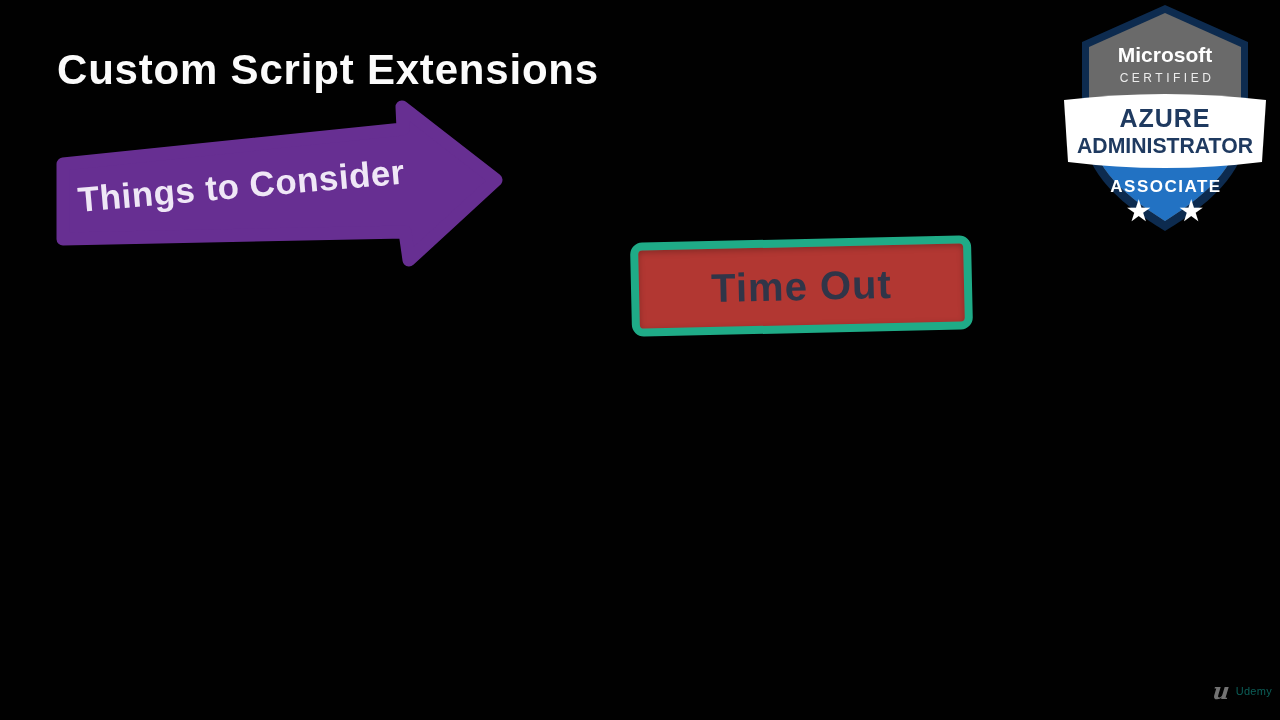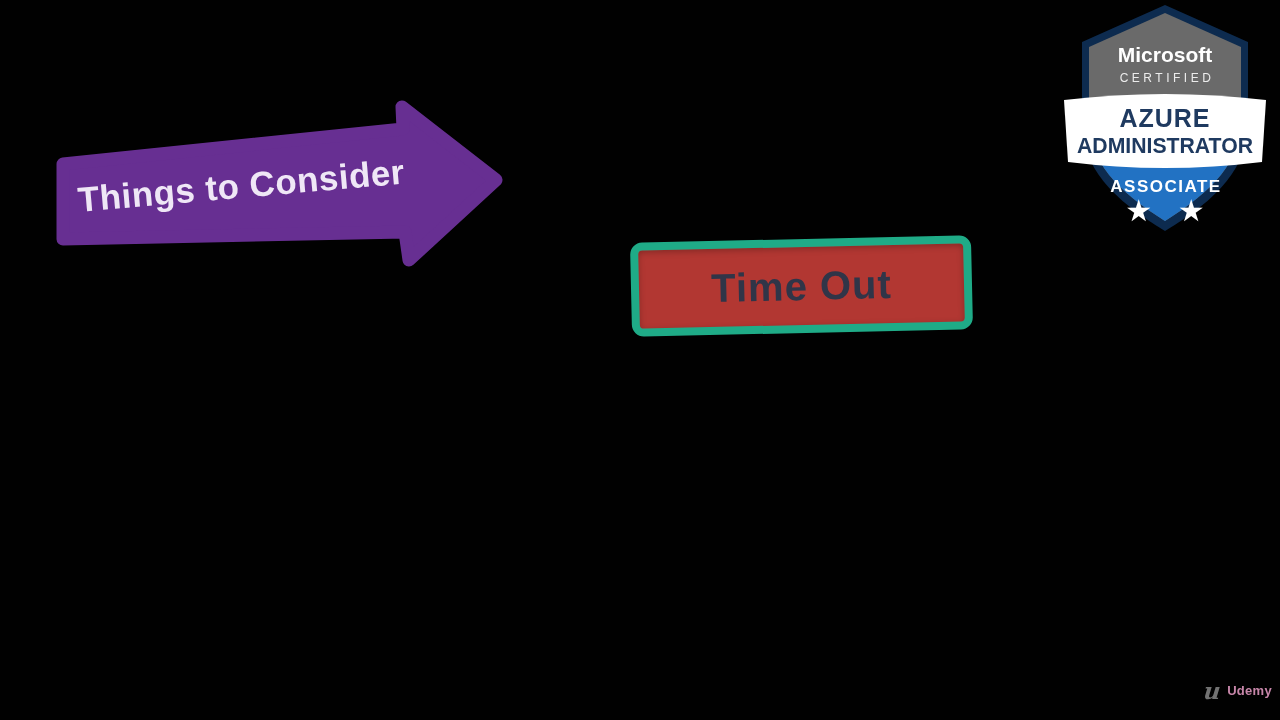--- a/index.html
+++ b/index.html
@@ -91,31 +91,32 @@
   .udemy-icon {
     font-family: "DejaVu Serif", serif;
     font-style: italic;
     font-weight: 700;
     font-size: 23px;
     color: #8f8f8f;
     line-height: 1;
     transform: skewX(-6deg);
   }
   .udemy-text {
-    font-size: 13px;
-    font-weight: 700;
-    color: #f9a8d4;
+    font-size: 11px;
+    font-weight: 400;
+    color: #0f766e;
     letter-spacing: 0.3px;
   }
 </style>
 </head>
 <body>
 
 <div class="slide">
 
+  <h1 class="slide-title">Custom Script Extensions</h1>
 
   <div class="arrow-wrap">
     <svg viewBox="0 0 460 180">
       <path d="M8,64 L348,29 L347,7 L441,80 L354,160 L350,132 L8,139 Z" fill="#672f92" stroke="#672f92" stroke-width="13" stroke-linejoin="round"></path>
       <text class="arrow-label-text" x="24" y="112" transform="rotate(-5 24 112)">Things to Consider</text>
     </svg>
   </div>
 
   <div class="timeout-box">
     <span class="timeout-label">Time Out</span>

